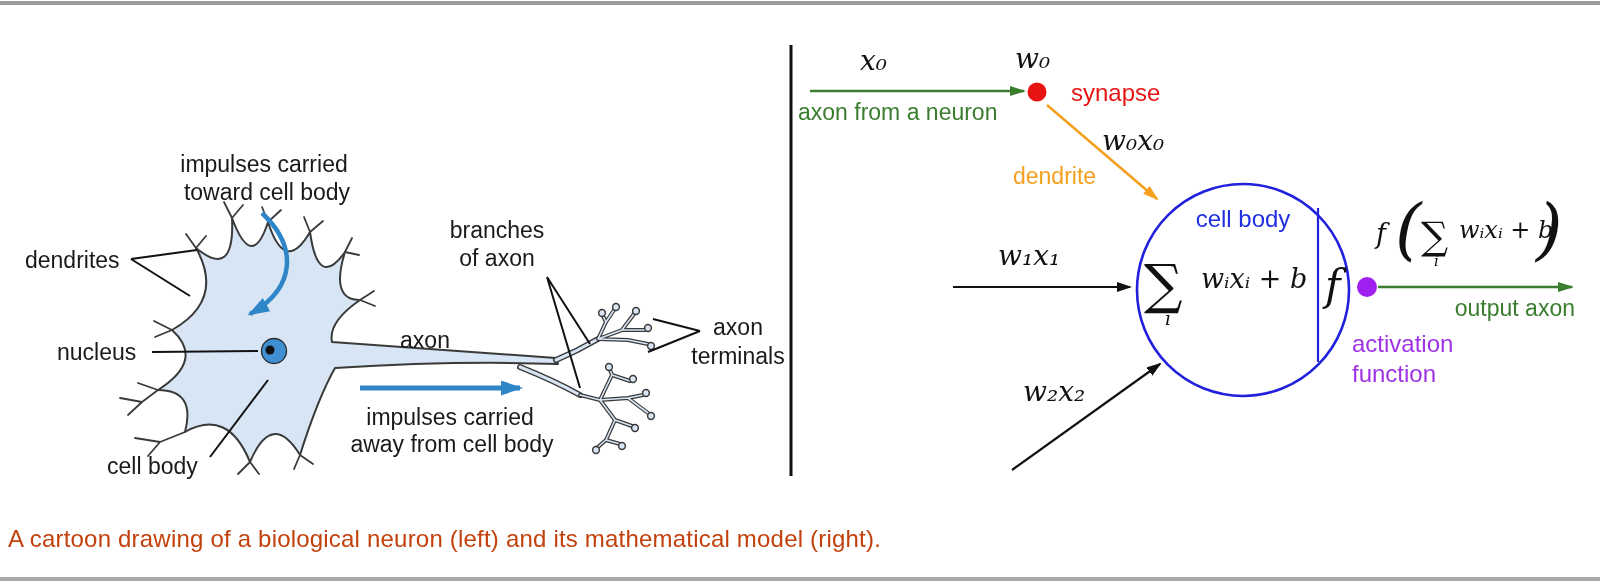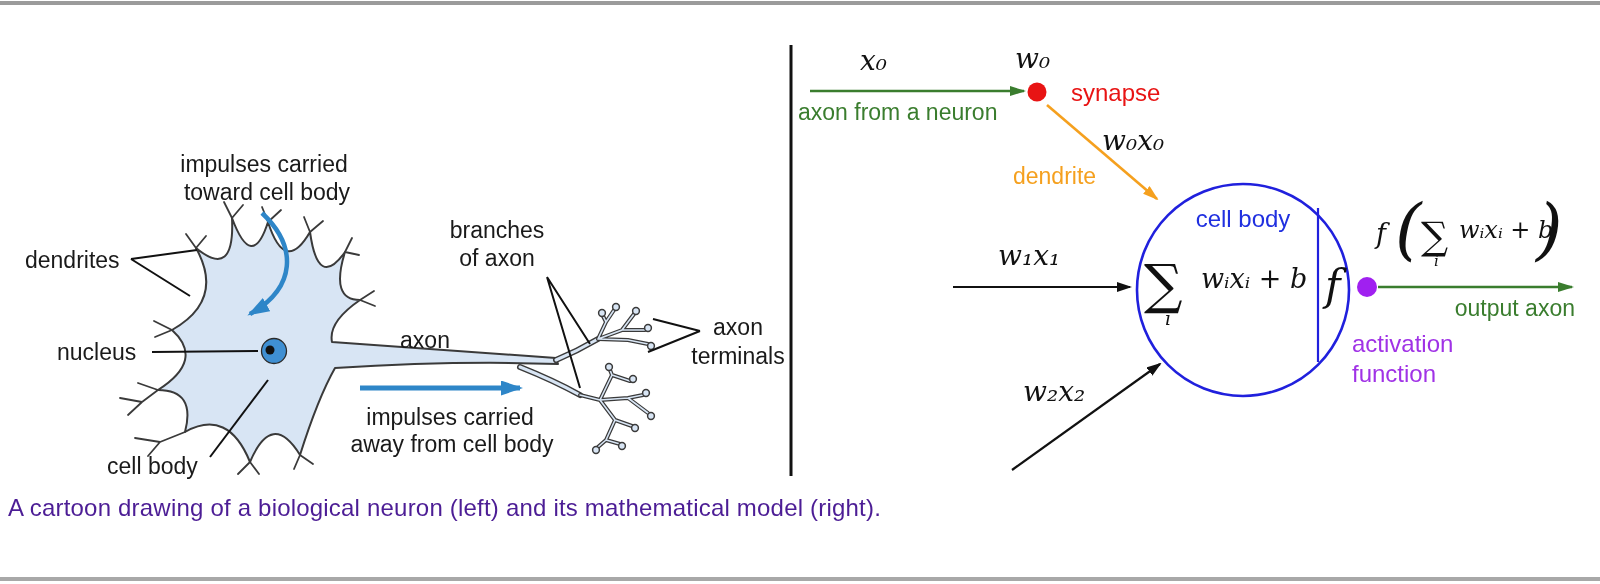--- a/index.html
+++ b/index.html
@@ -11,23 +11,23 @@
     overflow: hidden;
     font-family: "Liberation Sans", sans-serif;
   }
   .rule { position: absolute; left: 0; width: 1600px; }
   #top-rule    { top: 1px;  height: 4px; background: #9b9b9b; }
   #bottom-rule { top: 577px; height: 4px; background: #a8a8a8; }
   #figure-svg { position: absolute; left: 0; top: 0; }
   #caption {
     position: absolute;
     left: 8px;
-    top: 494px;
+    top: 525px;
     font-size: 24px;
-    color: #4c1d95;
+    color: #c2410c;
     letter-spacing: 0.2px;
   }
   
   text { user-select: none; }
   .lbl {                       
     font-family: "Liberation Sans", sans-serif;
     font-size: 23px;
     fill: #1a1a1a;
   }
   .math {                      

